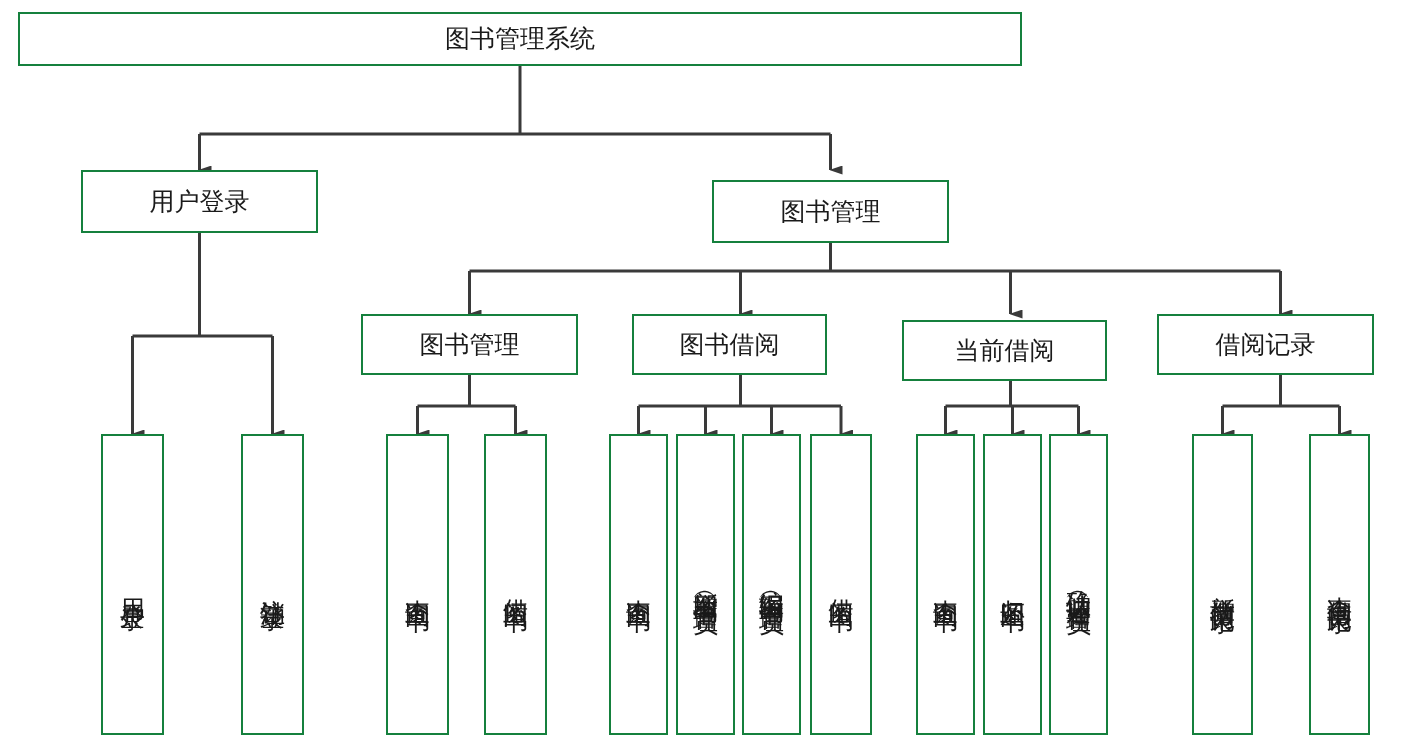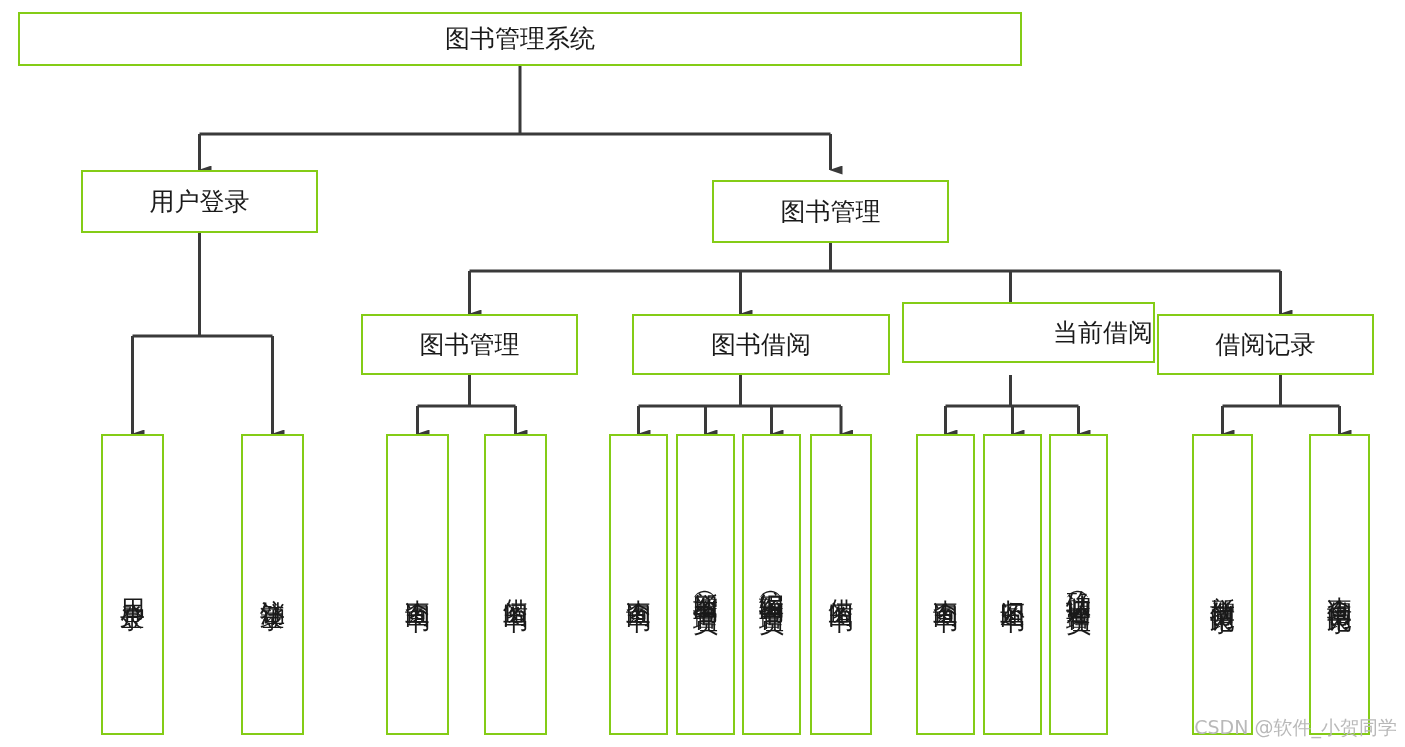--- a/index.html
+++ b/index.html
@@ -21,21 +21,21 @@
     position: absolute;
     left: 0;
     top: 0;
     width: 1405px;
     height: 747px;
   }
   .node {
     position: absolute;
     box-sizing: border-box;
     background: #ffffff;
-    border: 2px solid #84cc16;
+    border: 2px solid #15803d;
     display: flex;
     align-items: center;
     justify-content: center;
   }
   .node-label {
     color: #1a1a1a;
     line-height: 1.18;
     text-align: center;
     white-space: nowrap;
   }
@@ -116,24 +116,24 @@
       </div>
       <div class="node horizontal" style="left: 81px; top: 170px; width: 237px; height: 63px;">
         <span class="node-label">用户登录</span>
       </div>
       <div class="node horizontal" style="left: 712px; top: 180px; width: 237px; height: 63px;">
         <span class="node-label">图书管理</span>
       </div>
       <div class="node horizontal" style="left: 361px; top: 314px; width: 217px; height: 61px;">
         <span class="node-label">图书管理</span>
       </div>
-      <div class="node horizontal" style="left: 632px; top: 314px; width: 258px; height: 61px;">
+      <div class="node horizontal" style="left: 632px; top: 314px; width: 195px; height: 61px;">
         <span class="node-label">图书借阅</span>
       </div>
-      <div class="node horizontal" style="left: 902px; top: 302px; width: 253px; height: 61px; justify-content: flex-end;">
+      <div class="node horizontal" style="left: 902px; top: 320px; width: 205px; height: 61px;">
         <span class="node-label">当前借阅</span>
       </div>
       <div class="node horizontal" style="left: 1157px; top: 314px; width: 217px; height: 61px;">
         <span class="node-label">借阅记录</span>
       </div>
       <div class="node vertical" style="left: 101px; top: 434px; width: 63px; height: 301px;">
         <span class="node-label">用户登录</span>
       </div>
       <div class="node vertical" style="left: 241px; top: 434px; width: 63px; height: 301px;">
         <span class="node-label">注销登录</span>
@@ -166,14 +166,13 @@
         <span class="node-label">确认归还（管理员）</span>
       </div>
       <div class="node vertical" style="left: 1192px; top: 434px; width: 61px; height: 301px;">
         <span class="node-label">新增借阅记录</span>
       </div>
       <div class="node vertical" style="left: 1309px; top: 434px; width: 61px; height: 301px;">
         <span class="node-label">查询借阅记录</span>
       </div>
     </div>
 
-  <div id="watermark">CSDN @软件_小贺同学</div>
 </div>
 
 </body></html>

